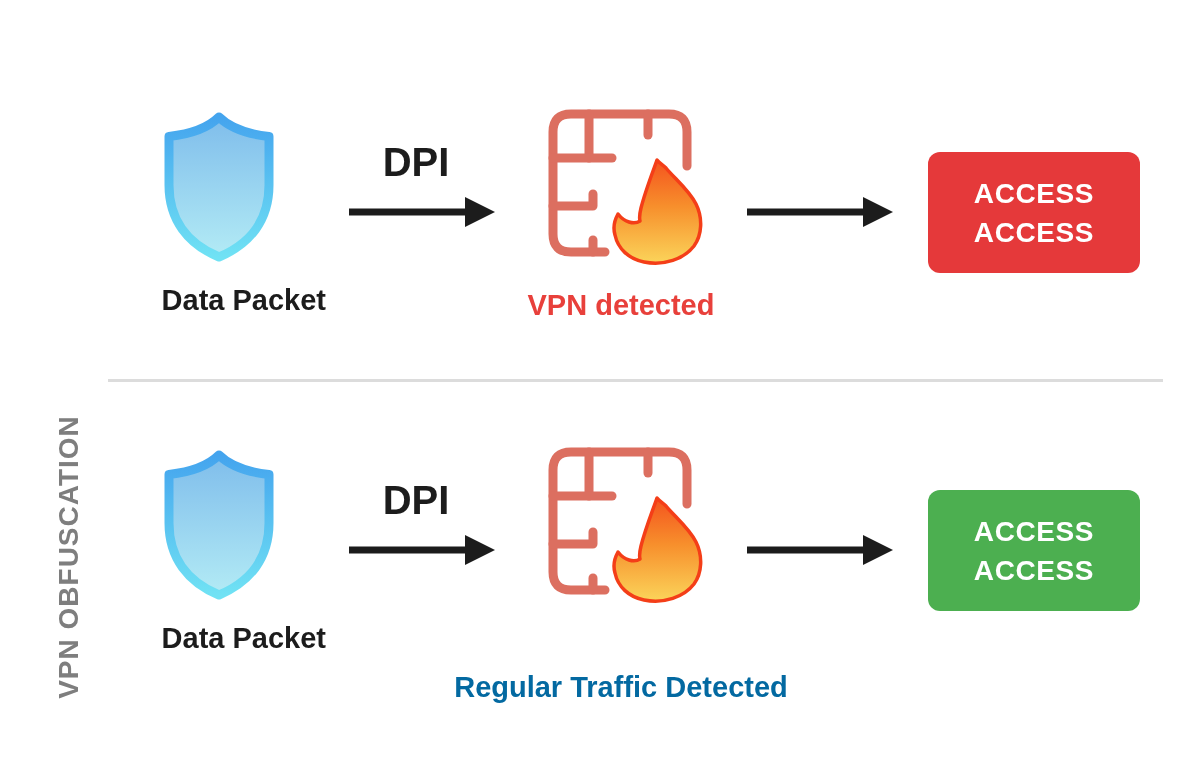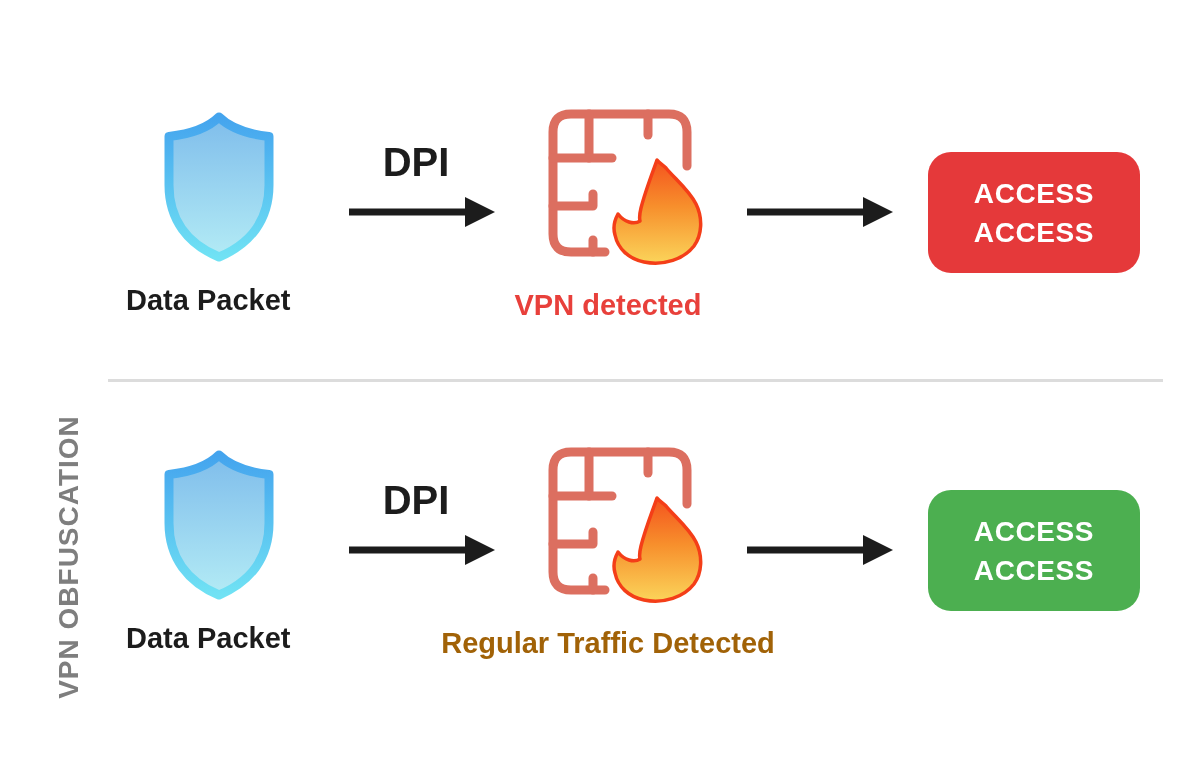--- a/index.html
+++ b/index.html
@@ -20,38 +20,38 @@
   
   .divider{position:absolute;left:108px;top:379px;width:1055px;height:3px;background:#DCDCDC;}
 
   
   .row{position:absolute;left:0;width:1200px;height:340px;}
   .row.r1{top:0;}
   .row.r2{top:338px;}
 
   .shield{position:absolute;left:157px;top:110px;}
   .packet-label{
-    position:absolute;left:126px;top:284px;width:200px;text-align:left;
+    position:absolute;left:126px;top:284px;width:200px;text-align:right;
     font-weight:700;font-size:29px;color:#1C1C1C;
   }
   .dpi-label{
     position:absolute;left:366px;top:140px;width:100px;text-align:center;
     font-weight:700;font-size:40px;color:#1C1C1C;
   }
   .arrow{position:absolute;top:194px;}
   .arrow.a1{left:347px;}
   .arrow.a2{left:745px;}
   .firewall{position:absolute;left:545px;top:106px;}
   .detect-label{
-    position:absolute;left:408px;top:289px;width:400px;text-align:center;
+    position:absolute;left:421px;top:289px;width:400px;text-align:center;
     font-weight:700;font-size:29px;white-space:nowrap;
   }
   .badge{
     position:absolute;left:928px;top:152px;width:212px;height:121px;
-    border-radius:23px;display:flex;flex-direction:column;align-items:center;
+    border-radius:12px;display:flex;flex-direction:column;align-items:center;
     justify-content:center;color:#ffffff;font-weight:700;font-size:28px;
     line-height:39px;letter-spacing:0.6px;text-align:center;
   }
 </style>
 </head>
 <body>
 
 <svg width="0" height="0" style="position:absolute" aria-hidden="true">
   <defs>
     <linearGradient id="shieldStroke" x1="0" y1="0" x2="0" y2="1">
@@ -134,21 +134,21 @@
         <path d="M44 8 L44 52"></path>
         <path d="M103 8 L103 29"></path>
         <path d="M8 52 L67 52"></path>
         <path d="M8 100 L48 100 L48 88"></path>
         <path d="M48 146 L48 134"></path>
       </g>
       <g transform="translate(69,52)">
         <path d="M43 2 C38 16 31 34 27 50 C26 54 25 59 26 63 C20 67 10 64 4 56 C0 63 -1 70 1 77 C4 91 15 101 30 104 C50 108 70 101 80 88 C88 77 89 60 82 46 C75 32 60 20 52 10 C49 7 45 5 43 2 Z" fill="url(#flameFill)" stroke="#F43E18" stroke-width="3.5" stroke-linejoin="round"></path>
       </g>
     </svg>
-    <div class="detect-label" style="color: #a16207;">Regular Traffic Detected</div>
+    <div class="detect-label" style="color: #0369a1; margin-top: 44px;">Regular Traffic Detected</div>
 
     <svg class="arrow a2" width="150" height="36" viewBox="0 0 150 36">
       <line x1="2" y1="18" x2="122" y2="18" stroke="#1C1C1C" stroke-width="7"></line>
       <polygon points="118,3 118,33 148,18" fill="#1C1C1C"></polygon>
     </svg>
 
     <div class="badge" style="background-color: rgb(76, 175, 80);">
       <span>ACCESS</span>
       <span>ACCESS</span>
     </div>

